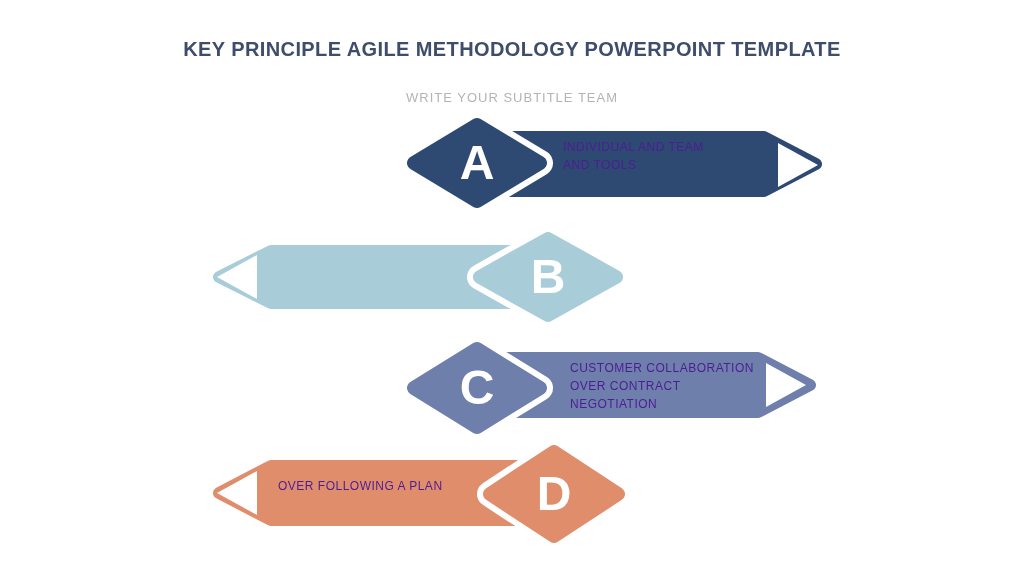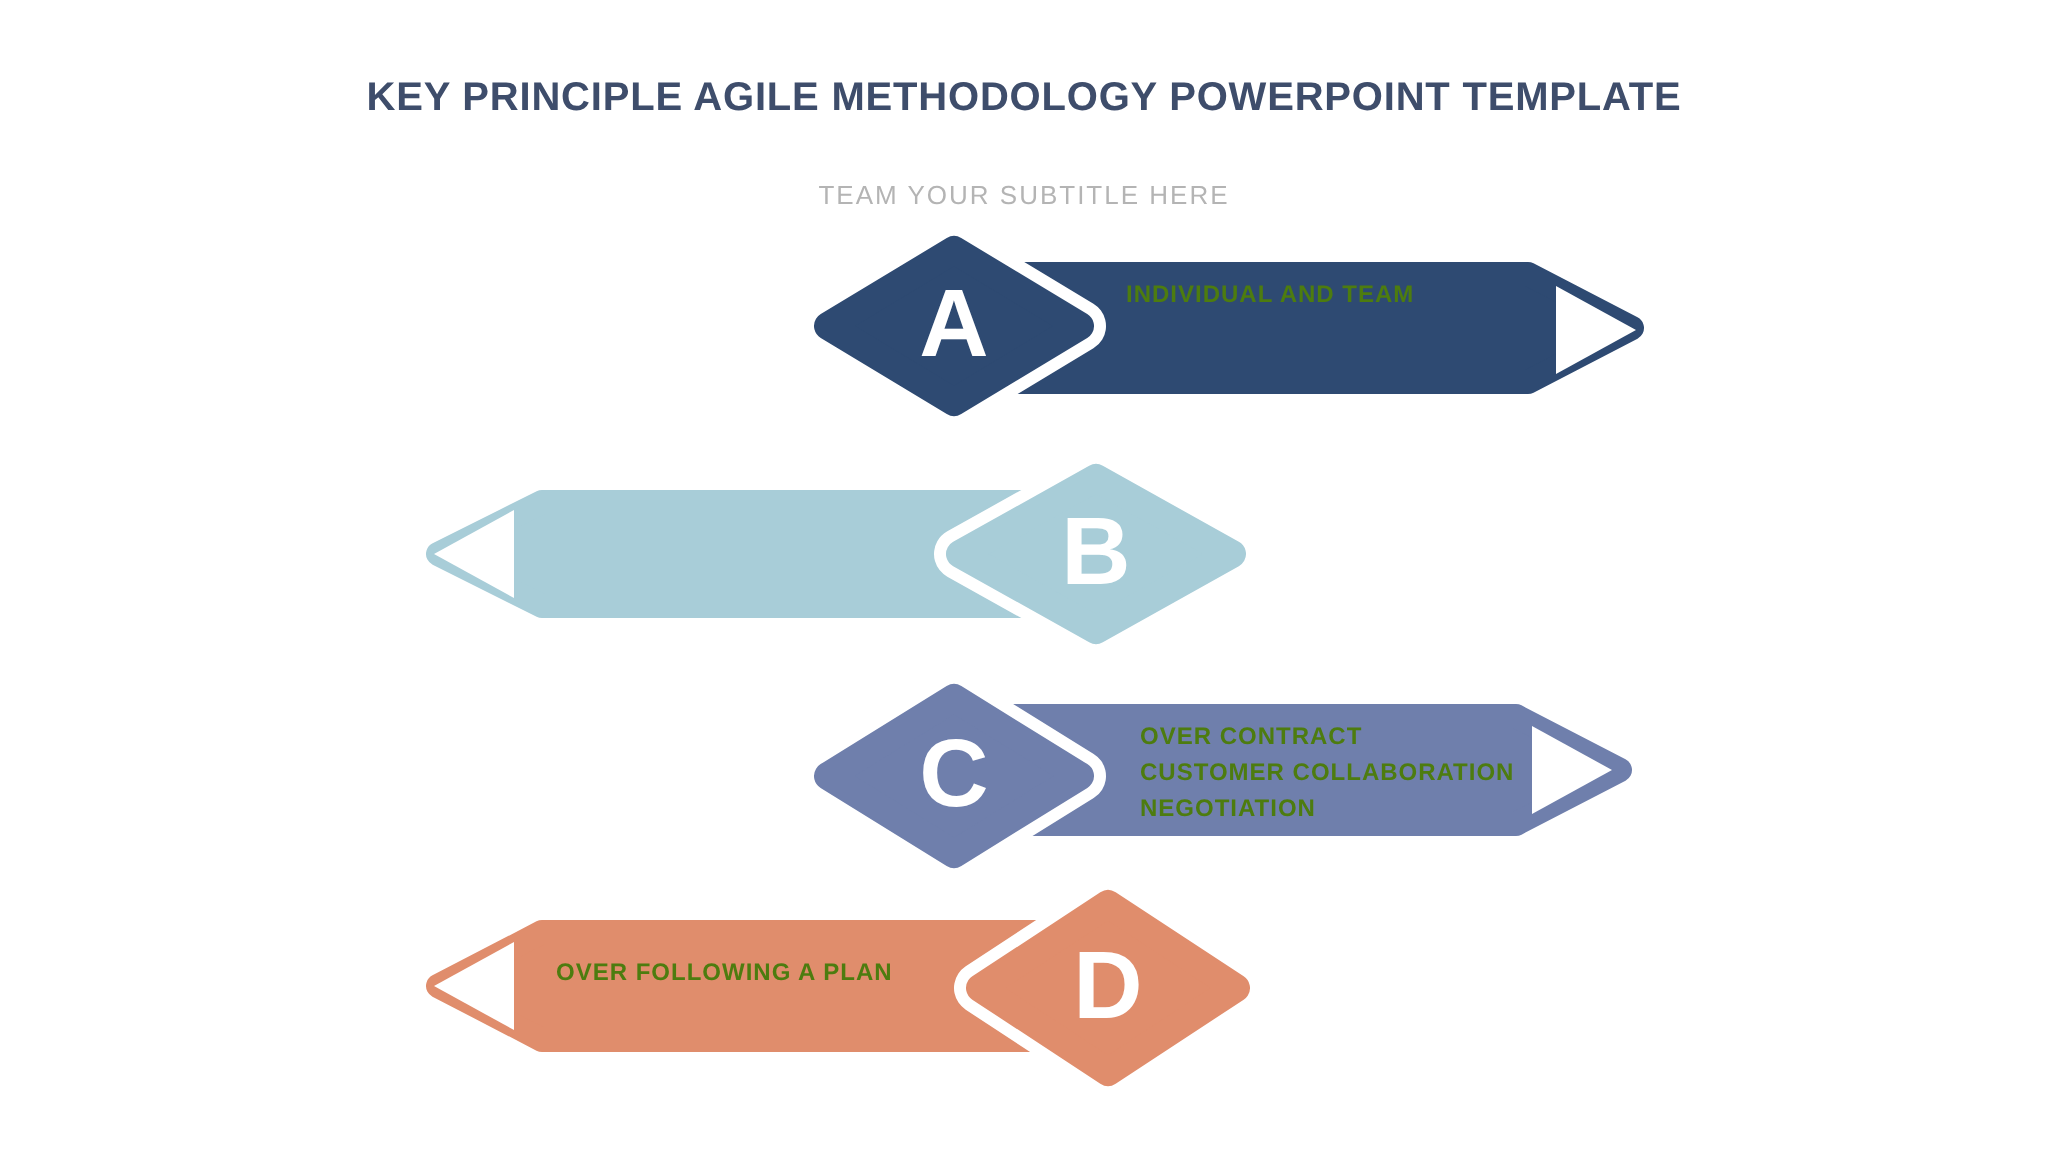--- a/index.html
+++ b/index.html
@@ -15,43 +15,44 @@
     position:absolute;top:90px;left:0;width:1024px;text-align:center;
     font-size:13px;font-weight:400;letter-spacing:1px;color:#b4b4b4;
   }
   .item{position:absolute;inset:0;}
   .item svg{position:absolute;display:block;}
   .letter{
     position:absolute;width:80px;height:56px;line-height:56px;text-align:center;
     font-size:48px;font-weight:700;color:#ffffff;
   }
   .desc{
-    position:absolute;color:#4d7c0f;font-size:12px;font-weight:700;
+    position:absolute;color:#4c1d95;font-size:12px;font-weight:400;
     letter-spacing:.5px;line-height:18px;text-transform:uppercase;
   }
   .desc div{white-space:nowrap;}
 </style>
 </head>
 <body>
 
 <div class="stage">
 
   <div class="slide-title">KEY PRINCIPLE AGILE METHODOLOGY POWERPOINT TEMPLATE</div>
-  <div class="slide-subtitle">TEAM YOUR SUBTITLE HERE</div>
+  <div class="slide-subtitle">WRITE YOUR SUBTITLE TEAM</div>
 
   <div class="item">
     <svg style="left:395px;top:112px" width="435" height="104" viewBox="0 0 435 104">
       <path d="M 95 25 L 369 25 L 421 52 L 369 79 L 95 79 Z" stroke-width="12" stroke-linejoin="round" fill="#2e4a72" stroke="#2e4a72"></path>
       <polygon points="383,31 423,53 383,75" fill="#ffffff"></polygon>
       <path d="M 19 51 L 82 13 L 145 51 L 82 89 Z" fill="none" stroke="#ffffff" stroke-width="26" stroke-linejoin="round"></path>
       <path d="M 19 51 L 82 13 L 145 51 L 82 89 Z" stroke-width="14" stroke-linejoin="round" fill="#2e4a72" stroke="#2e4a72"></path>
     </svg>
     <div class="letter" style="left:437px;top:135px">A</div>
     <div class="desc" style="left:563px;top:138px;width:215px">
       <div>INDIVIDUAL AND TEAM</div>
+      <div>AND TOOLS</div>
     </div>
   </div>
 
   <div class="item">
     <svg style="left:195px;top:226px" width="440" height="104" viewBox="0 0 440 104">
       <path d="M 359 25 L 76 25 L 24 51 L 76 77 L 359 77 Z" stroke-width="12" stroke-linejoin="round" fill="#a8cdd8" stroke="#a8cdd8"></path>
       <polygon points="62,29 22,51 62,73" fill="#ffffff"></polygon>
       <path d="M 285 51 L 353 13 L 421 51 L 353 89 Z" fill="none" stroke="#ffffff" stroke-width="26" stroke-linejoin="round"></path>
       <path d="M 285 51 L 353 13 L 421 51 L 353 89 Z" stroke-width="14" stroke-linejoin="round" fill="#a8cdd8" stroke="#a8cdd8"></path>
     </svg>
@@ -62,22 +63,22 @@
 
   <div class="item">
     <svg style="left:395px;top:334px" width="435" height="110" viewBox="0 0 435 110">
       <path d="M 91 24 L 363 24 L 415 51 L 363 78 L 91 78 Z" stroke-width="12" stroke-linejoin="round" fill="#6f7fac" stroke="#6f7fac"></path>
       <polygon points="371,29 411,51 371,73" fill="#ffffff"></polygon>
       <path d="M 19 54 L 82 15 L 145 54 L 82 93 Z" fill="none" stroke="#ffffff" stroke-width="26" stroke-linejoin="round"></path>
       <path d="M 19 54 L 82 15 L 145 54 L 82 93 Z" stroke-width="14" stroke-linejoin="round" fill="#6f7fac" stroke="#6f7fac"></path>
     </svg>
     <div class="letter" style="left:437px;top:360px">C</div>
     <div class="desc" style="left:570px;top:359px;width:215px">
+      <div>CUSTOMER COLLABORATION</div>
       <div>OVER CONTRACT</div>
-      <div>CUSTOMER COLLABORATION</div>
       <div>NEGOTIATION</div>
     </div>
   </div>
 
   <div class="item">
     <svg style="left:195px;top:442px" width="440" height="110" viewBox="0 0 440 110">
       <path d="M 365 24 L 76 24 L 24 51 L 76 78 L 365 78 Z" stroke-width="12" stroke-linejoin="round" fill="#e08d6c" stroke="#e08d6c"></path>
       <polygon points="62,29 22,51 62,73" fill="#ffffff"></polygon>
       <path d="M 295 52 L 359 10 L 423 52 L 359 94 Z" fill="none" stroke="#ffffff" stroke-width="26" stroke-linejoin="round"></path>
       <path d="M 295 52 L 359 10 L 423 52 L 359 94 Z" stroke-width="14" stroke-linejoin="round" fill="#e08d6c" stroke="#e08d6c"></path>

